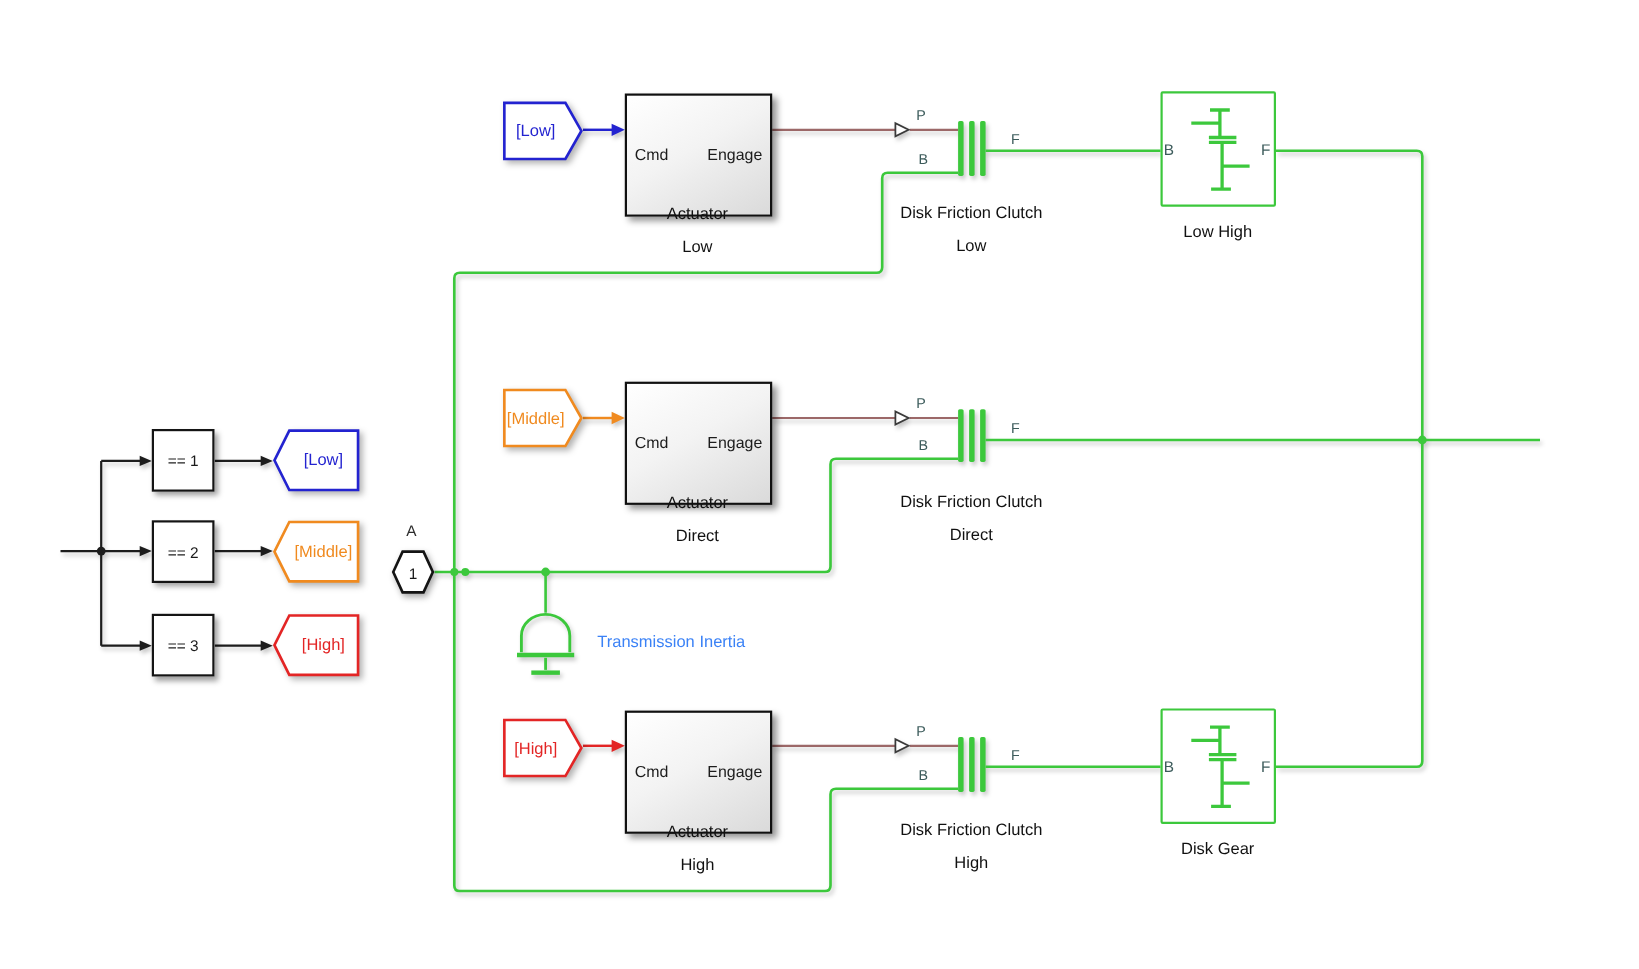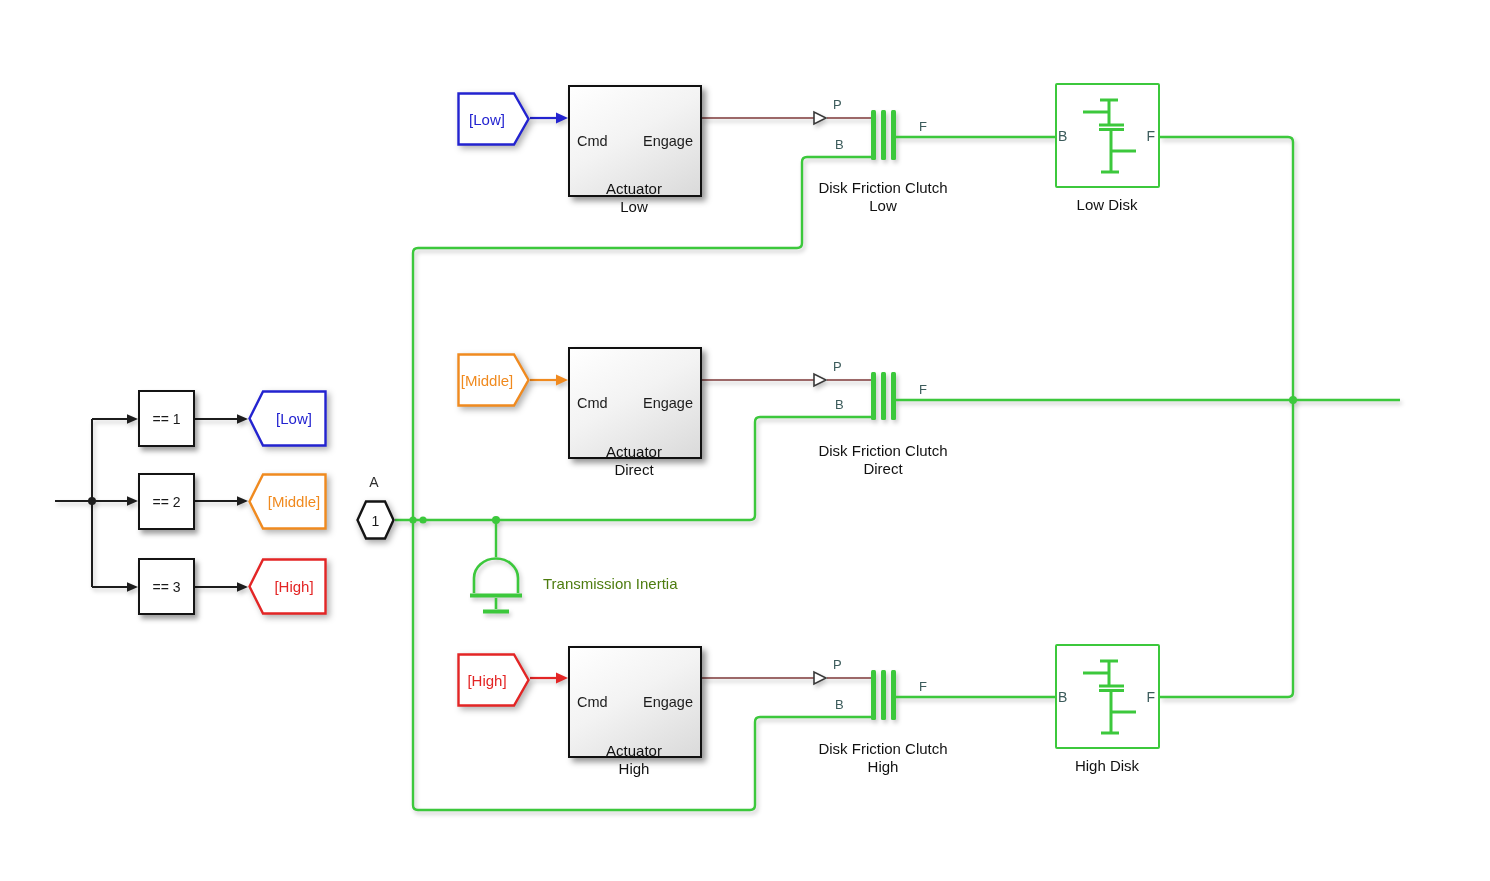--- a/index.html
+++ b/index.html
@@ -37,21 +37,21 @@
 
   .block{
     position:absolute;width:134px;height:112px;
     background:linear-gradient(150deg,#ffffff 0%,#f3f3f3 45%,#dadada 100%);
     border:2.5px solid #101010;box-shadow:4px 4px 6px rgba(0,0,0,.42);
     display:flex;align-items:center;justify-content:space-between;padding:0 7px;margin-top:22px;
   }
   .block .portname{font-size:14.5px;color:#1c1c1c;}
 
   .blocklabel{
-    position:absolute;text-align:center;font-size:15px;line-height:18px;color:#111;
+    position:absolute;text-align:center;font-size:15px;line-height:30px;color:#111;
     white-space:pre-line;
   }
   .portletter{position:absolute;font-size:13px;color:var(--port-label);}
 
   .gearbox{
     position:absolute;width:105px;height:105px;border:2.5px solid var(--physical-line);
     border-radius:2px;background:#ffffff;
   }
   .gearbox svg{position:absolute;left:0;top:0;}
   .gearbox .gb-port{
@@ -61,21 +61,21 @@
   .gb-b{left:1px;} .gb-f{right:3px;}
 
   .hexport{position:absolute;width:39px;height:40px;}
   .hexport svg{position:absolute;left:0;top:0;overflow:visible;}
   .hexport polygon{fill:#ffffff;stroke:#141414;stroke-width:2.4;filter:drop-shadow(2px 3px 3px rgba(0,0,0,.35));}
   .hexport .hex-num{
     position:absolute;left:0;top:1px;width:100%;height:100%;
     display:flex;align-items:center;justify-content:center;font-size:14px;color:#1a1a1a;
   }
   .port-a-label{position:absolute;font-size:14px;color:#2e2e2e;text-align:center;width:28px;}
-  .inertia-label{position:absolute;font-size:15px;color:#4d7c0f;}
+  .inertia-label{position:absolute;font-size:15px;color:#3b82f6;}
 </style>
 </head>
 <body>
 
 <div class="canvas">
 
   <svg class="wires" width="1490" height="881" viewBox="0 0 1490 881">
 
     <path class="wire-black" d="M55,501 H92 M92,419 V587 M92,419 H128 M92,501 H128 M92,587 H128"></path>
     <path class="wire-black" d="M195,419 H239 M195,501 H239 M195,587 H239"></path>
@@ -206,21 +206,21 @@
           <path d="M42,40 H67"></path>
         <path d="M42,44.5 H67"></path>
           <path d="M54,44.5 V87"></path>
           <path d="M54,66 H79"></path>
           <path d="M44,87 H62"></path>
       </g>
     </svg>
     <span class="gb-port gb-b">B</span>
     <span class="gb-port gb-f">F</span>
   </div>
-  <div class="blocklabel" style="left:1040px;top:196px;width:134px;">Low Disk</div>
+  <div class="blocklabel" style="left:1040px;top:196px;width:134px;">Low High</div>
 
   <div class="tag from-tag" style="left: 457px; top: 353px; width: 73px; height: 54px; --c: #f08a1f;">
     <svg width="73" height="54" viewBox="0 0 73 54">
         <polygon points="1.5,1.5 57,1.5 71.5,27 57,52.5 1.5,52.5"></polygon>
       </svg>
     <span class="tag-text">[Middle]</span>
   </div>
   <div class="block" style="left:568px;top:325px;">
     <span class="portname">Cmd</span>
     <span class="portname">Engage</span>
@@ -259,15 +259,15 @@
           <path d="M42,40 H67"></path>
         <path d="M42,44.5 H67"></path>
           <path d="M54,44.5 V87"></path>
           <path d="M54,66 H79"></path>
           <path d="M44,87 H62"></path>
       </g>
     </svg>
     <span class="gb-port gb-b">B</span>
     <span class="gb-port gb-f">F</span>
   </div>
-  <div class="blocklabel" style="left:1040px;top:757px;width:134px;">High Disk</div>
+  <div class="blocklabel" style="left:1040px;top:757px;width:134px;">Disk Gear</div>
 
 </div>
 
 </body></html>

